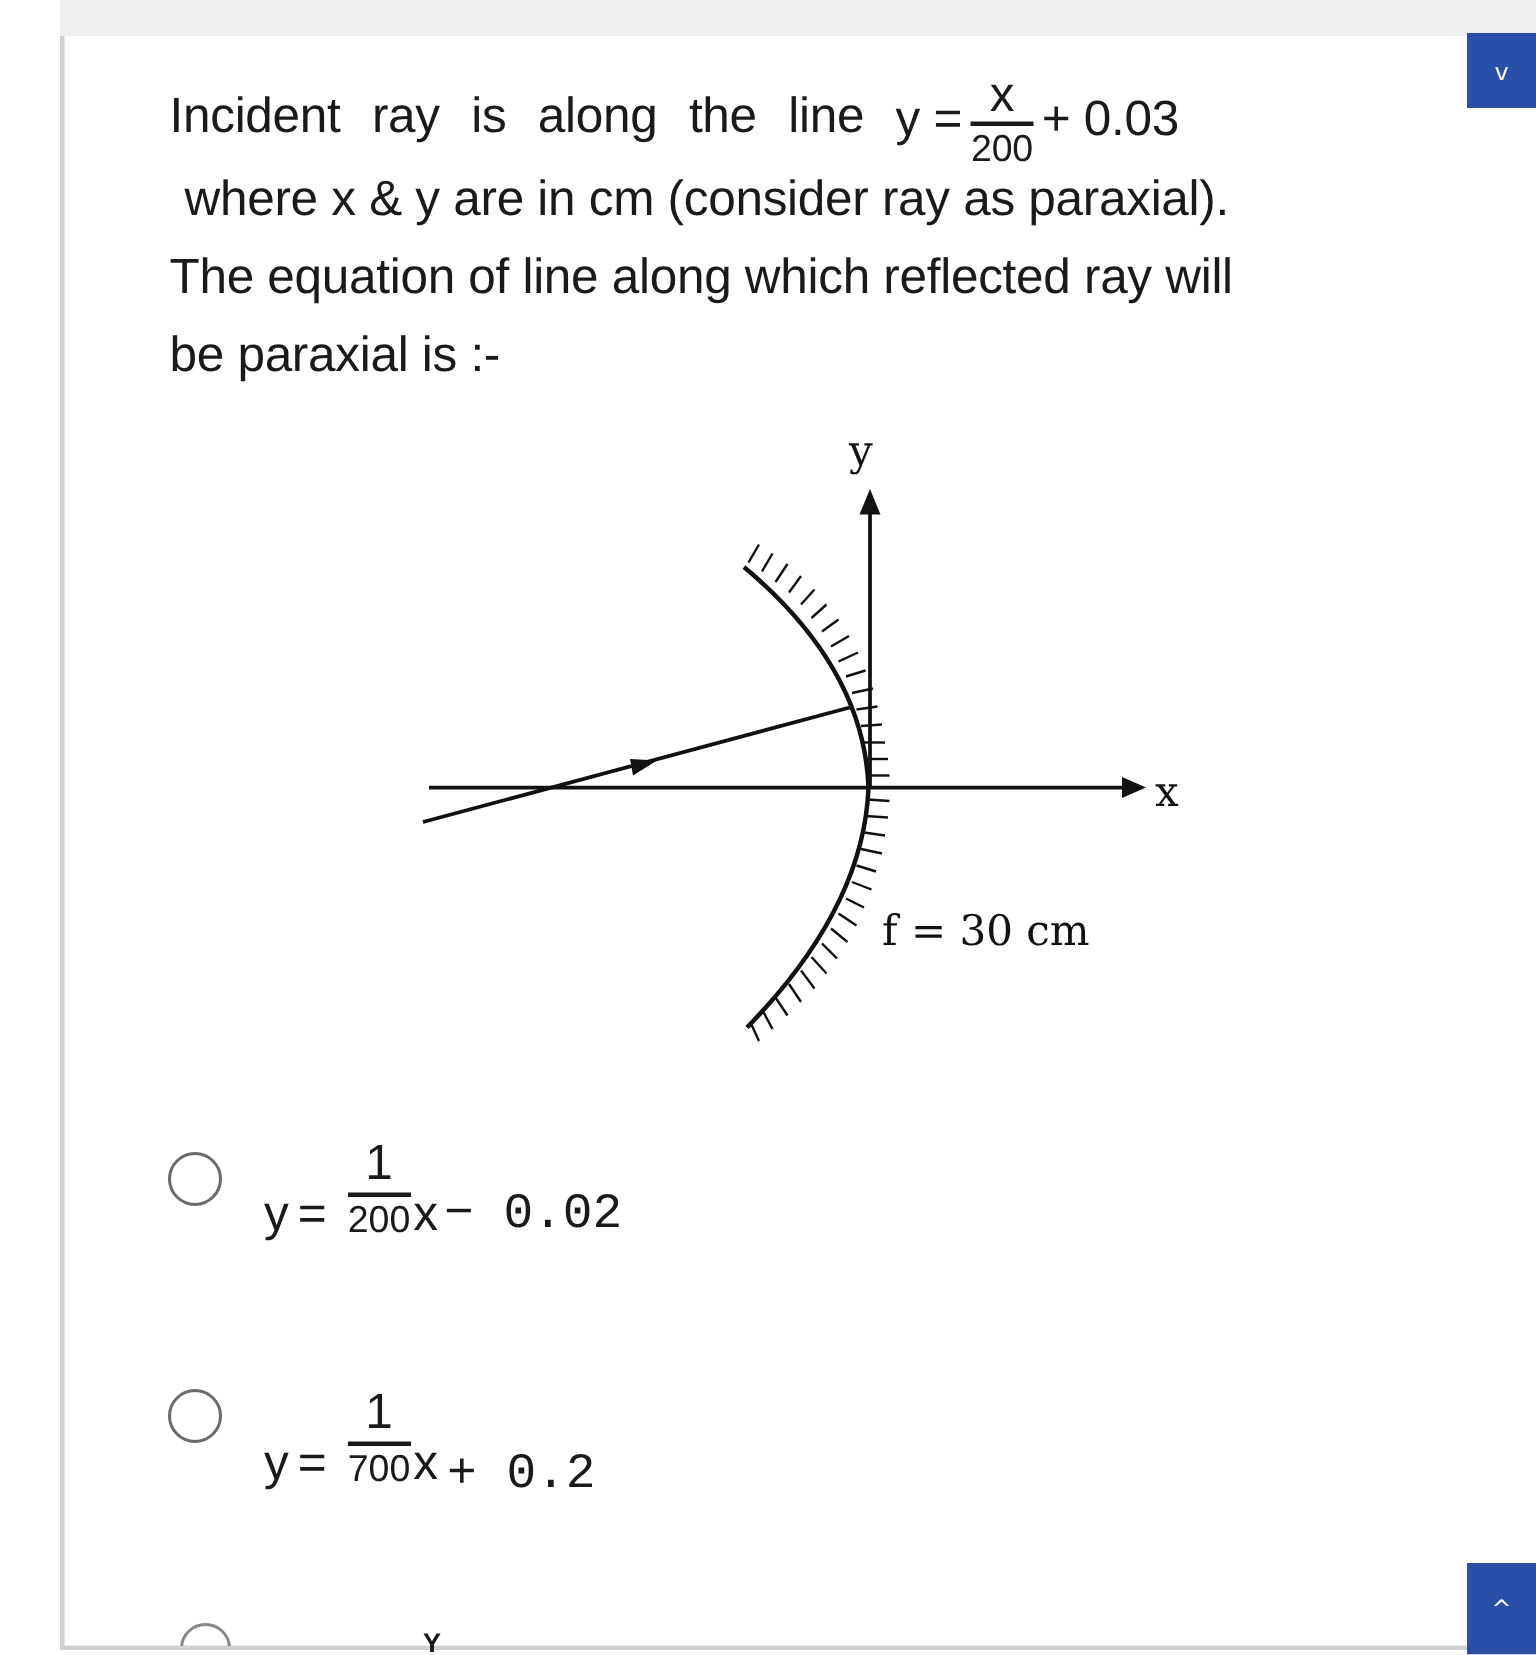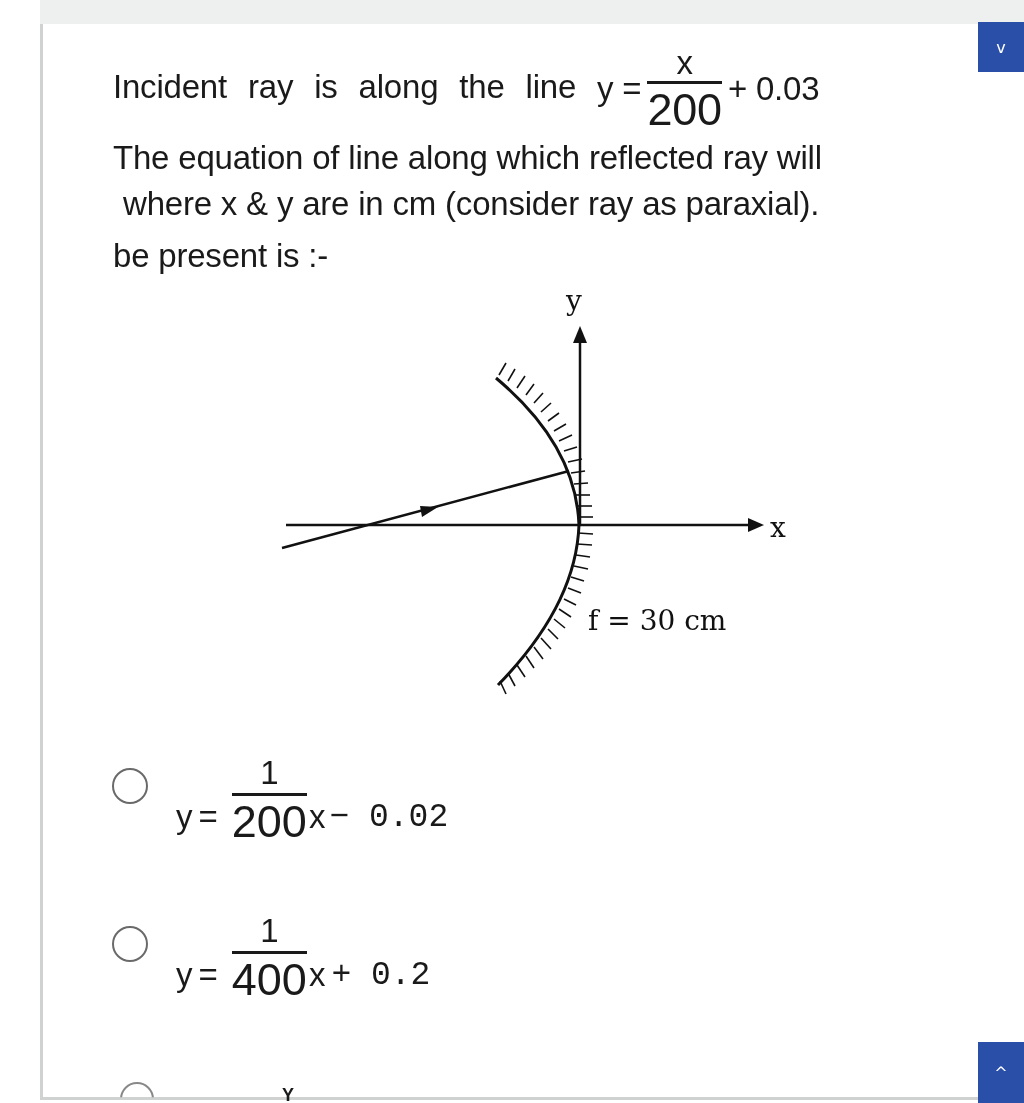--- a/index.html
+++ b/index.html
@@ -27,21 +27,21 @@
   .question {
     position: absolute; left: 113px; top: 46px; width: 860px;
     font-size: 33px; line-height: 1.58; letter-spacing: -0.2px;
   }
   .q-line { display: block; white-space: nowrap; }
   .q-line1 { word-spacing: 12px; }
   .math { display: inline-flex; align-items: center; vertical-align: middle; word-spacing: 0; }
   .frac { display: inline-flex; flex-direction: column; align-items: center; margin: 0 6px; line-height: 1; }
   .frac .num { font-size: 33px; padding: 0 2px 2px; }
   .frac .bar { width: 100%; height: 3px; background: #1a1a1a; }
-  .frac .den { font-size: 45px; padding-top: 3px; }
+  .frac .den { font-size: 25px; padding-top: 3px; }
   .diagram { position: absolute; left: 270px; top: 275px; width: 540px; height: 440px; }
   .option {
     position: absolute; left: 112px; display: flex; align-items: flex-start;
     cursor: pointer;
   }
   .radio {
     width: 36px; height: 36px; border: 2px solid #6a6a6a; border-radius: 50%;
     box-sizing: border-box; margin-top: 12px; margin-right: 28px; flex: none;
   }
   .opt-math { display: flex; align-items: center; font-size: 33px; }
@@ -75,23 +75,23 @@
     <span class="math">
       <span>y =</span>
       <span class="frac">
         <span class="num">x</span>
         <span class="bar"></span>
         <span class="den">200</span>
       </span>
       <span>+ 0.03</span>
     </span>
   </span>
+  <span class="q-line" style="margin-top:-6px;padding-left:10px">where x &amp; y are in cm (consider ray as paraxial).</span>
   <span class="q-line">The equation of line along which reflected ray will</span>
-  <span class="q-line" style="margin-top:-6px;padding-left:10px">where x &amp; y are in cm (consider ray as paraxial).</span>
-  <span class="q-line">be present is :-</span>
+  <span class="q-line">be paraxial is :-</span>
 </div>
 
 <svg class="diagram" viewBox="0 0 540 440" xmlns="http://www.w3.org/2000/svg">
   <defs>
     <marker id="arrowhead" markerWidth="10" markerHeight="10" refX="8" refY="5" orient="auto">
       <path d="M0,1 L10,5 L0,9 Z" fill="#111"></path>
     </marker>
   </defs>
 
   <g>
@@ -169,24 +169,24 @@
 </div>
 
 <div class="option" style="top:914px">
   <span class="radio"></span>
   <span class="opt-math">
     <span style="margin-top:34px">y</span>
     <span class="eq" style="margin-top:34px">=</span>
     <span class="frac">
       <span class="num">1</span>
       <span class="bar"></span>
-      <span class="den">400</span>
+      <span class="den">700</span>
     </span>
     <span style="margin-top:34px">x</span>
-    <span class="tail" style="margin-top:34px;margin-left:6px">+ 0.2</span>
+    <span class="tail" style="margin-top:50px;margin-left:6px">+ 0.2</span>
   </span>
 </div>
 
 <div class="partial-option">
   <div class="partial-radio"></div>
 </div>
 <span class="partial-text">Y</span>
 
 <div class="scroll-btn scroll-down-btn">
   <span>^</span>

